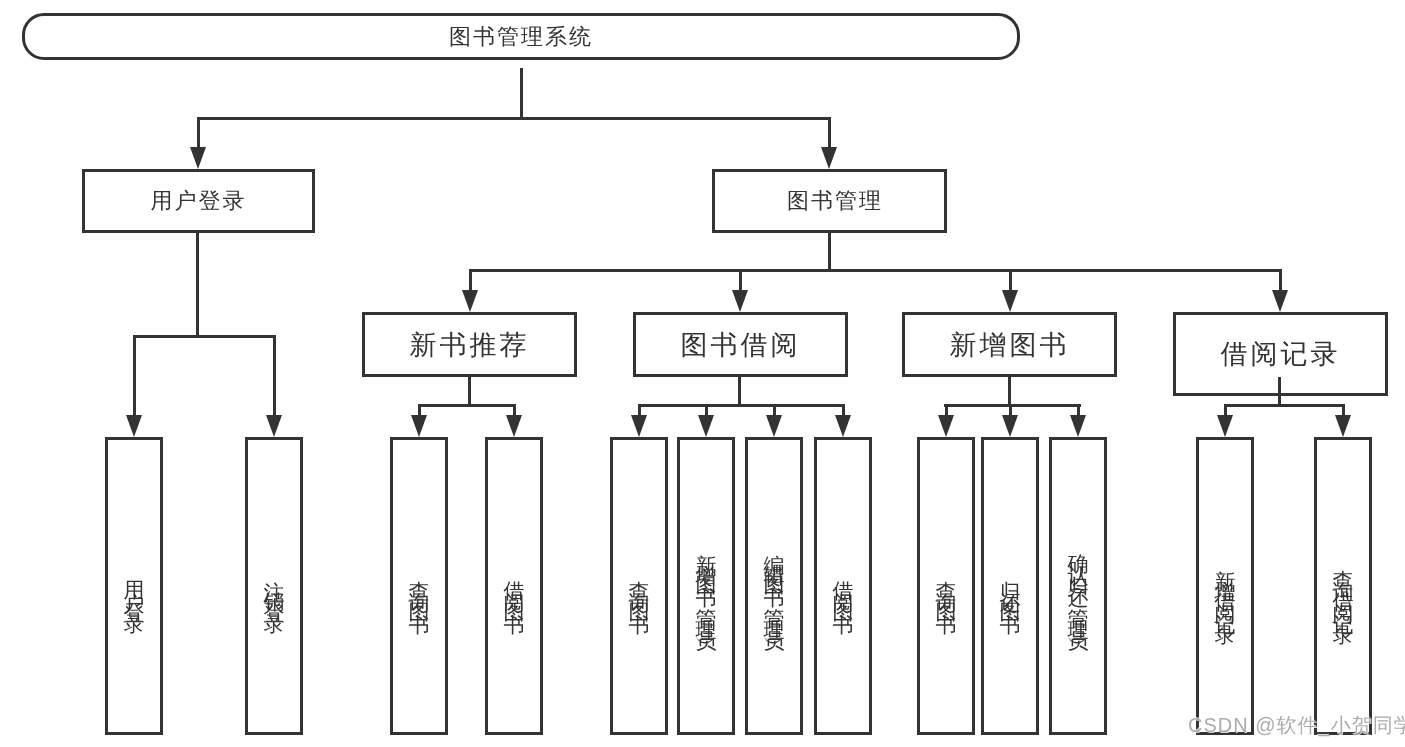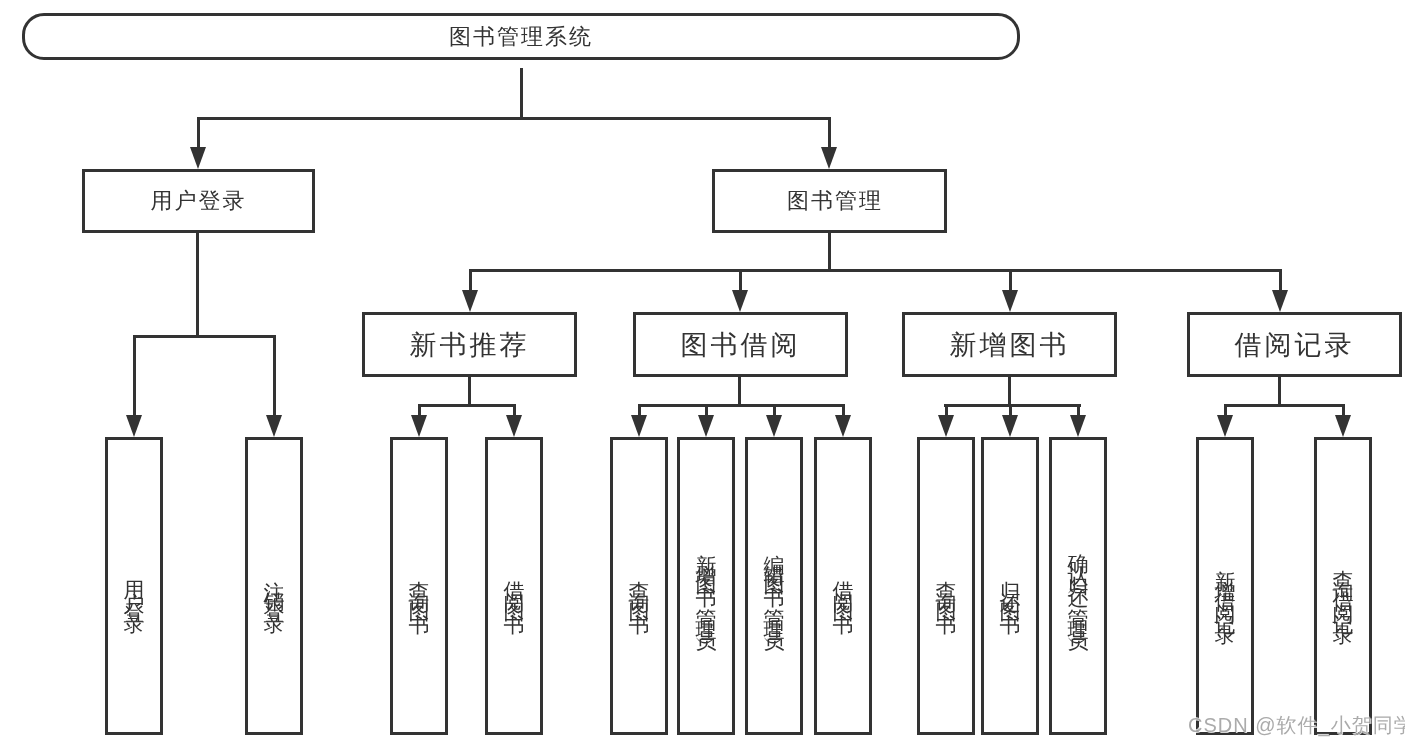--- a/index.html
+++ b/index.html
@@ -83,21 +83,21 @@
 <div class="canvas">
 
   <div class="node root" style="left:22px; top:13px; width:998px; height:47px;border-radius:22px;">图书管理系统</div>
 
   <div class="node lvl2" style="left:82px; top:169px; width:233px; height:64px;">用户登录</div>
   <div class="node lvl2" style="left:712px; top:169px; width:235px; height:64px;padding-left:11px;">图书管理</div>
 
   <div class="node hlabel" style="left:362px; top:312px; width:215px; height:65px;">新书推荐</div>
   <div class="node hlabel" style="left:633px; top:312px; width:215px; height:65px;">图书借阅</div>
   <div class="node hlabel" style="left:902px; top:312px; width:215px; height:65px;">新增图书</div>
-  <div class="node hlabel" style="left:1173px; top:312px; width:215px; height:65px;margin-left:14px;">借阅记录</div>
+  <div class="node hlabel" style="left:1173px; top:312px; width:215px; height:84px;">借阅记录</div>
 
   <div class="node leaf" style="left:105px; top:437px; width:58px; height:298px;">用户登录</div>
   <div class="node leaf" style="left:245px; top:437px; width:58px; height:298px;">注销登录</div>
   <div class="node leaf" style="left:390px; top:437px; width:58px; height:298px;">查询图书</div>
   <div class="node leaf" style="left:485px; top:437px; width:58px; height:298px;">借阅图书</div>
   <div class="node leaf" style="left:610px; top:437px; width:58px; height:298px;">查询图书</div>
   <div class="node leaf" style="left:677px; top:437px; width:58px; height:298px;">新增图书（管理员）</div>
   <div class="node leaf" style="left:745px; top:437px; width:58px; height:298px;">编辑图书（管理员）</div>
   <div class="node leaf" style="left:814px; top:437px; width:58px; height:298px;">借阅图书</div>
   <div class="node leaf" style="left:917px; top:437px; width:58px; height:298px;">查询图书</div>

